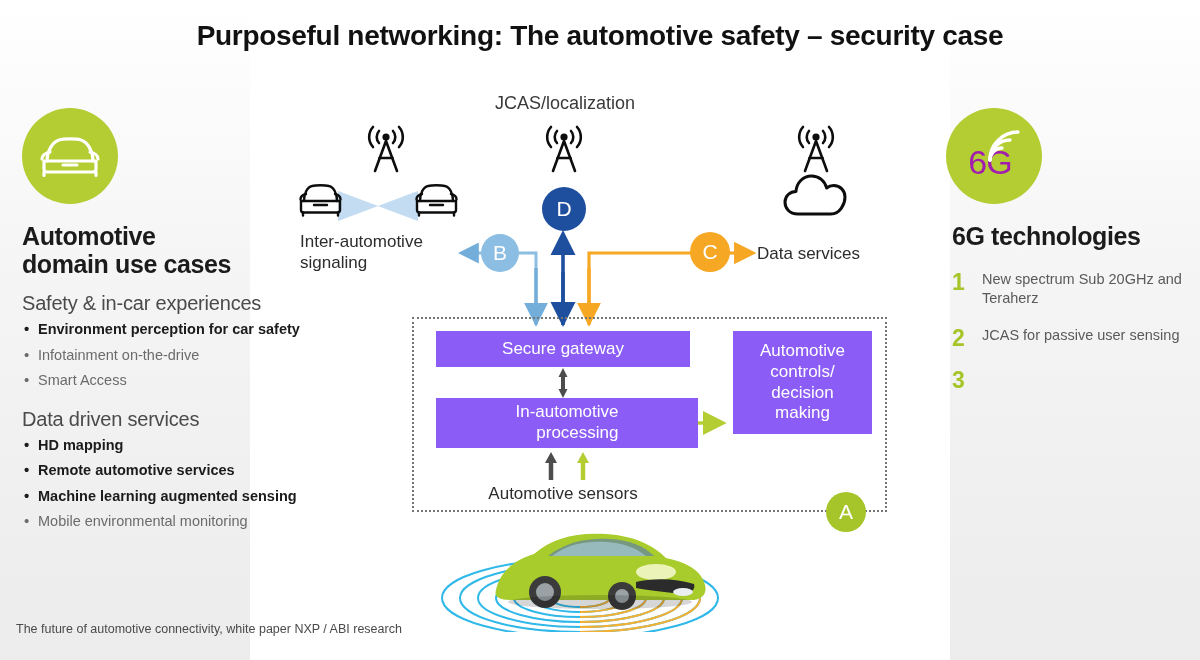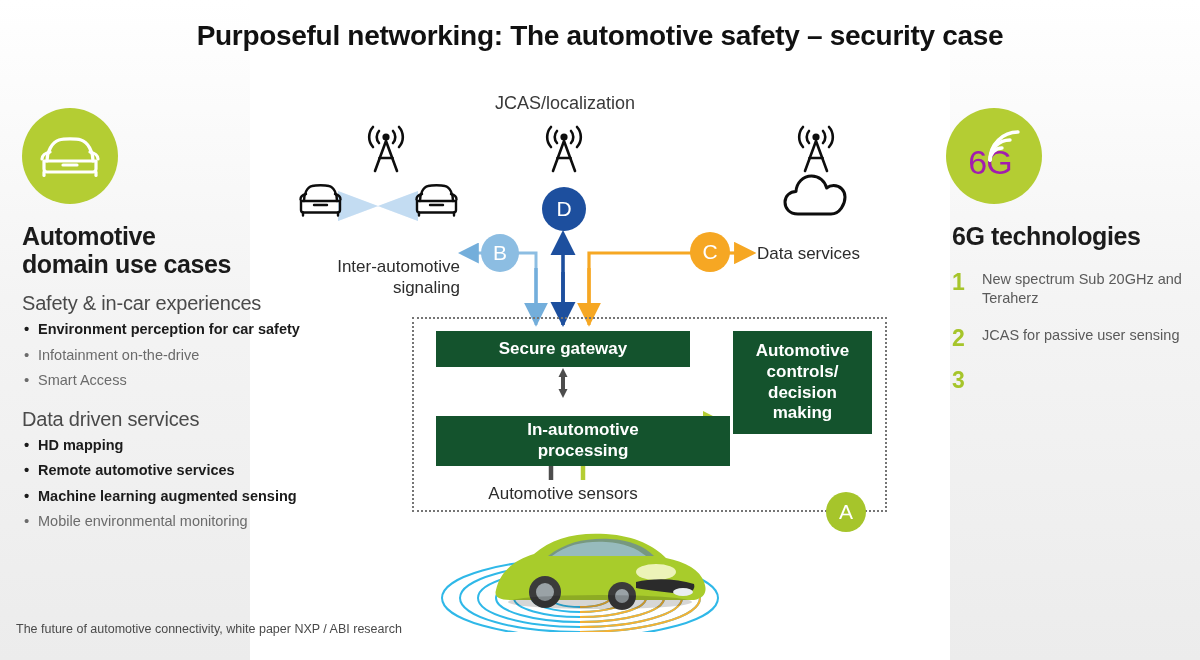--- a/index.html
+++ b/index.html
@@ -87,21 +87,21 @@
     position: absolute; left: 420px; top: 93px; width: 290px;
     text-align: center; font-size: 18px; color: #3a3a3a;
   }
   .tower { position: absolute; }
   #cloud-icon { position: absolute; left: 783px; top: 173px; }
   #car-pair { position: absolute; left: 296px; top: 175px; }
 
   .node-label {
     position: absolute; font-size: 17px; color: #2d2d2d; line-height: 1.25;
   }
-  #inter-label { left: 300px; top: 256px; width: 160px; text-align: right; }
+  #inter-label { left: 300px; top: 231px; width: 160px; text-align: left; }
   #data-label  { left: 757px; top: 243px; width: 140px; text-align: left; }
 
   
   .badge {
     position: absolute; border-radius: 50%;
     display: flex; align-items: center; justify-content: center;
     color: #ffffff; font-size: 21px; font-weight: normal;
     font-family: "Liberation Sans", sans-serif;
   }
   #badge-b { left: 481px; top: 234px; width: 38px; height: 38px; background:#8cbde2; }
@@ -109,26 +109,26 @@
   #badge-d { left: 542px; top: 187px; width: 44px; height: 44px; background:#1d4f9e; font-weight:normal;}
   #badge-a { left: 826px; top: 492px; width: 40px; height: 40px; background:#a6c52b; }
 
   
   #dashed-box {
     position: absolute; left: 412px; top: 317px; width: 475px; height: 195px;
     border: 2px dotted #757575;
     background: transparent;
   }
   .gbox {
-    position: absolute; background: #14532d; color: #ffffff;
+    position: absolute; background: #8b5cf6; color: #ffffff;
     display: flex; align-items: center; justify-content: center;
-    text-align: center; font-size: 17px; line-height: 1.22; font-weight: bold;
+    text-align: center; font-size: 17px; line-height: 1.22;
   }
   #box-gateway  { left: 436px; top: 331px; width: 254px; height: 36px; }
-  #box-process  { left: 436px; top: 416px; width: 294px; height: 50px; }
+  #box-process  { left: 436px; top: 398px; width: 262px; height: 50px; text-align: right; }
   #box-controls { left: 733px; top: 331px; width: 139px; height: 103px; }
   #sensors-label {
     position: absolute; left: 448px; top: 484px; width: 230px;
     font-size: 17px; color: #2d2d2d; text-align: center;
   }
 
   
   #wires { position: absolute; left: 0; top: 0; width: 1200px; height: 660px; }
 
   

